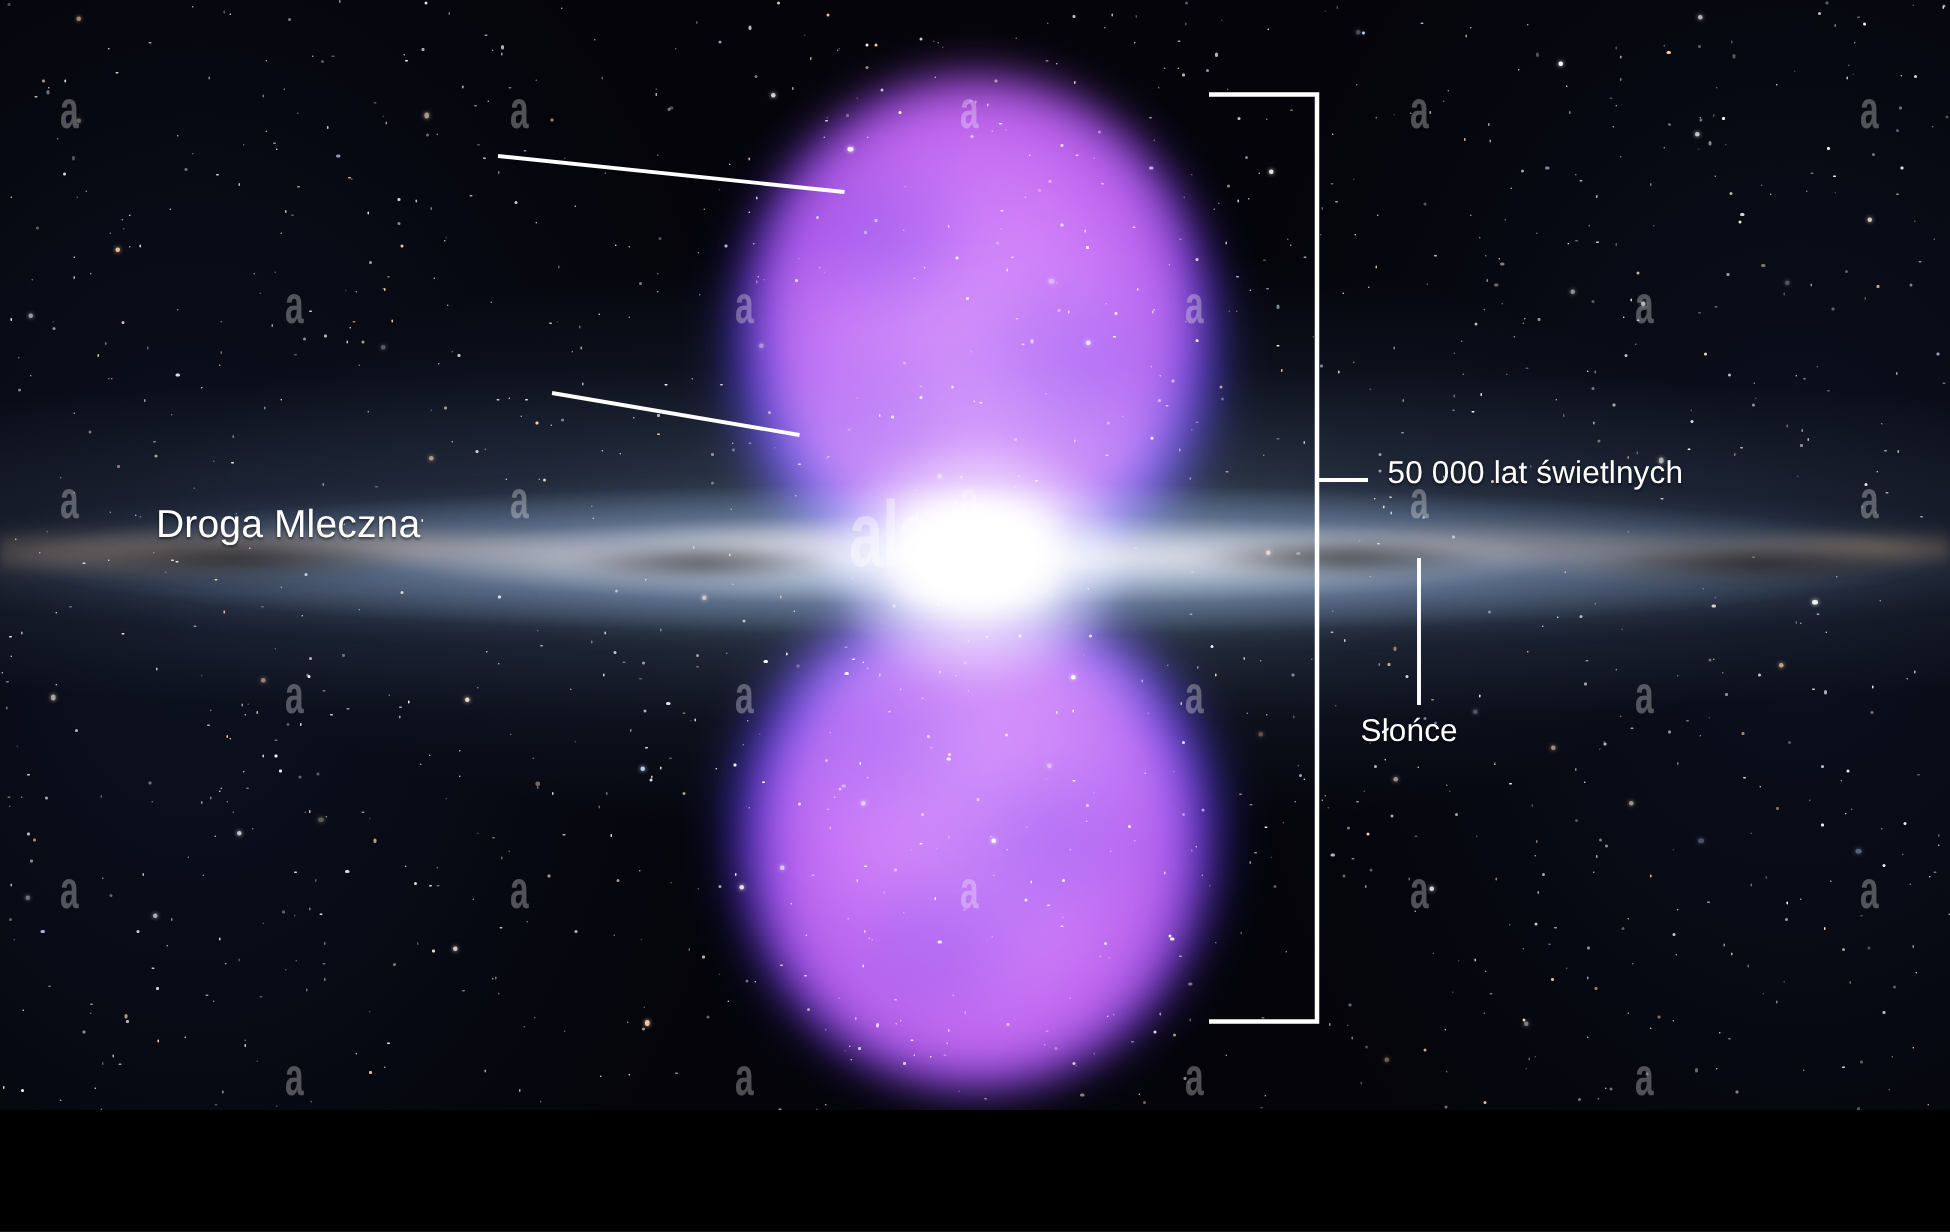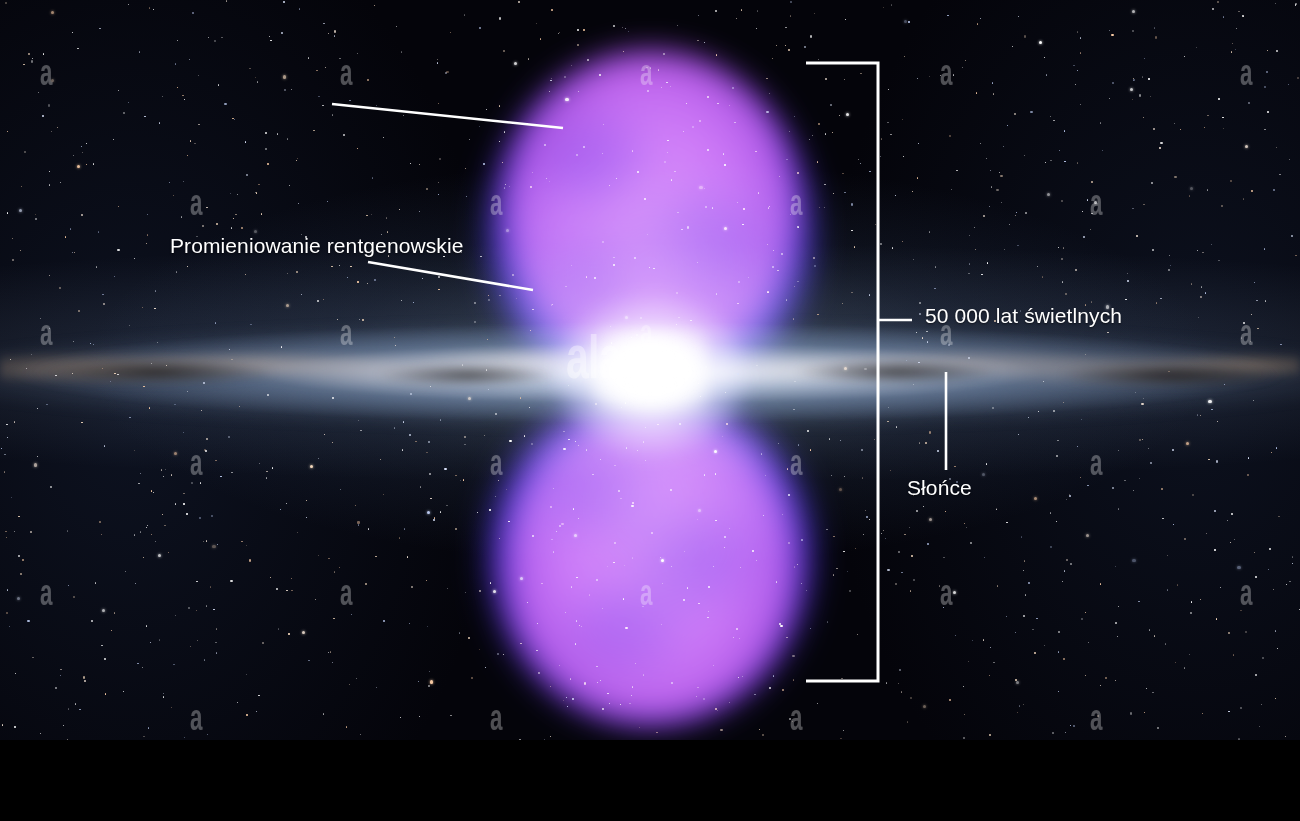--- a/index.html
+++ b/index.html
@@ -1575,21 +1575,21 @@
     <div id="core-hot"></div>
 
     <svg id="annot" width="1300" height="740" viewBox="0 0 1300 740">
       <line id="ln-gamma" x1="332" y1="104" x2="563" y2="128" stroke="#ffffff" stroke-width="2.6"></line>
       <line id="ln-xray" x1="368" y1="262" x2="533" y2="290" stroke="#ffffff" stroke-width="2.6"></line>
       <polyline id="pl-bracket" points="806,63 878,63 878,681 806,681" fill="none" stroke="#ffffff" stroke-width="3"></polyline>
       <line id="ln-tick" x1="878" y1="320" x2="912" y2="320" stroke="#ffffff" stroke-width="2.6"></line>
       <line id="ln-sun" x1="946" y1="372" x2="946" y2="470" stroke="#ffffff" stroke-width="2.6"></line>
     </svg>
 
-    <div class="lbl" id="lbl-xray">Promieniowanie rentgenowskie</div>
+    <div class="lbl" id="lbl-milkyway">Droga Mleczna</div>
     <div class="lbl" id="lbl-distance">50 000 lat świetlnych</div>
     <div class="lbl" id="lbl-sun">Słońce</div>
 
     <div id="wm">
         <span class="wm-a" style="left:40px;top:55px;">a</span>
         <span class="wm-a" style="left:340px;top:55px;">a</span>
         <span class="wm-a" style="left:640px;top:55px;">a</span>
         <span class="wm-a" style="left:940px;top:55px;">a</span>
         <span class="wm-a" style="left:1240px;top:55px;">a</span>
         <span class="wm-a" style="left:190px;top:185px;">a</span>

